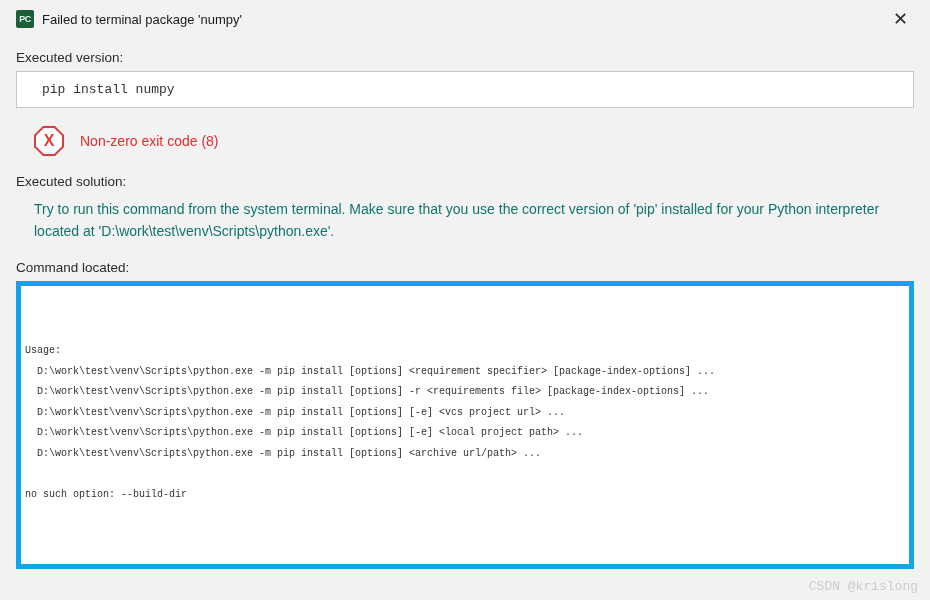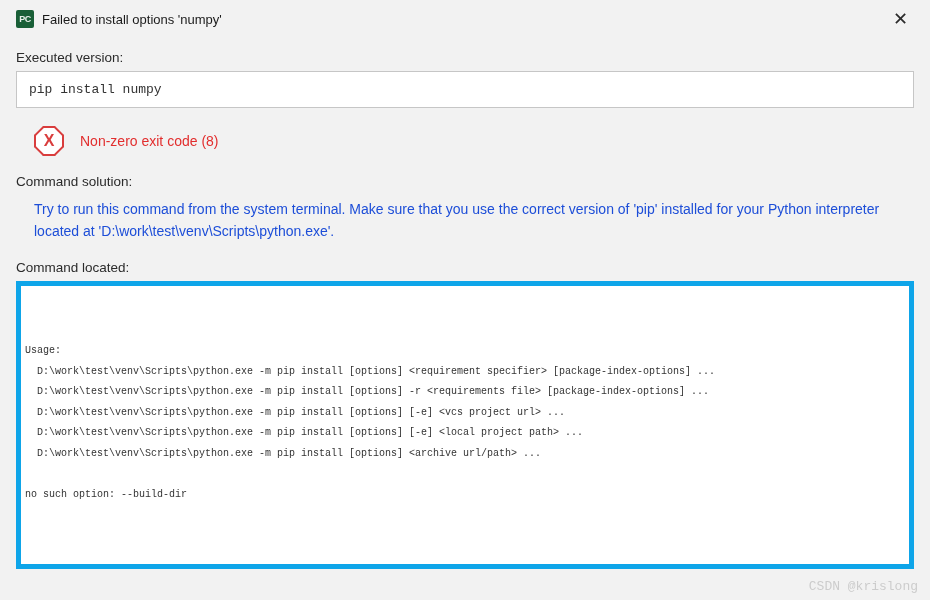--- a/index.html
+++ b/index.html
@@ -56,21 +56,21 @@
       padding: 0 6px;
     }
     .section-label {
       font-size: 13.5px;
       color: #2b2b2b;
       margin: 8px 0 6px 0;
     }
     .command-box {
       border: 1px solid #c6c6c6;
       background: #fff;
-      padding: 10px 12px;
+      padding: 10px 25px;
       font-family: "NSimSun", "SimSun", "Courier New", monospace;
       font-size: 13px;
       color: #333;
       margin-bottom: 10px;
     }
     .error-row {
       display: flex;
       align-items: center;
       gap: 16px;
       padding: 8px 0 10px 18px;
@@ -100,21 +100,21 @@
       font-weight: 900;
       font-family: Arial, sans-serif;
       font-size: 16px;
     }
     .error-text {
       color: #e22e2e;
       font-size: 14px;
     }
     .solution-text {
       font-size: 14px;
-      color: #1d4ed8;
+      color: #0f766e;
       line-height: 1.55;
       padding: 4px 10px 10px 18px;
     }
     .output-box {
       border: 5px solid #0ea5e9;
       background: #fff;
       padding: 14px 4px 10px 4px;
       font-family: "NSimSun", "SimSun", "Courier New", monospace;
       font-size: 10px;
       color: #333;
@@ -134,37 +134,37 @@
       pointer-events: none;
     }
   </style>
 </head>
 <body>
 
 <div class="dialog">
 
   <div class="title-bar">
     <span class="pc-icon">PC</span>
-    <span class="title-text">Failed to install options 'numpy'</span>
+    <span class="title-text">Failed to terminal package 'numpy'</span>
     <span class="close-x">✕</span>
   </div>
 
   <div class="section-label">Executed version:</div>
   <div class="command-box">pip install numpy</div>
 
   <div class="error-row">
     <span class="octagon">
       <span class="octagon-inner">
         <span class="x-mark">X</span>
       </span>
     </span>
     <span class="error-text">Non-zero exit code (8)</span>
   </div>
 
-  <div class="section-label">Command solution:</div>
+  <div class="section-label">Executed solution:</div>
   <div class="solution-text">Try to run this command from the system terminal. Make sure that you use the correct version of 'pip' installed for your Python interpreter located at 'D:\work\test\venv\Scripts\python.exe'.</div>
 
   <div class="section-label">Command located:</div>
   <div class="output-box">
 
 Usage:
   D:\work\test\venv\Scripts\python.exe -m pip install [options] &lt;requirement specifier&gt; [package-index-options] ...
   D:\work\test\venv\Scripts\python.exe -m pip install [options] -r &lt;requirements file&gt; [package-index-options] ...
   D:\work\test\venv\Scripts\python.exe -m pip install [options] [-e] &lt;vcs project url&gt; ...
   D:\work\test\venv\Scripts\python.exe -m pip install [options] [-e] &lt;local project path&gt; ...

